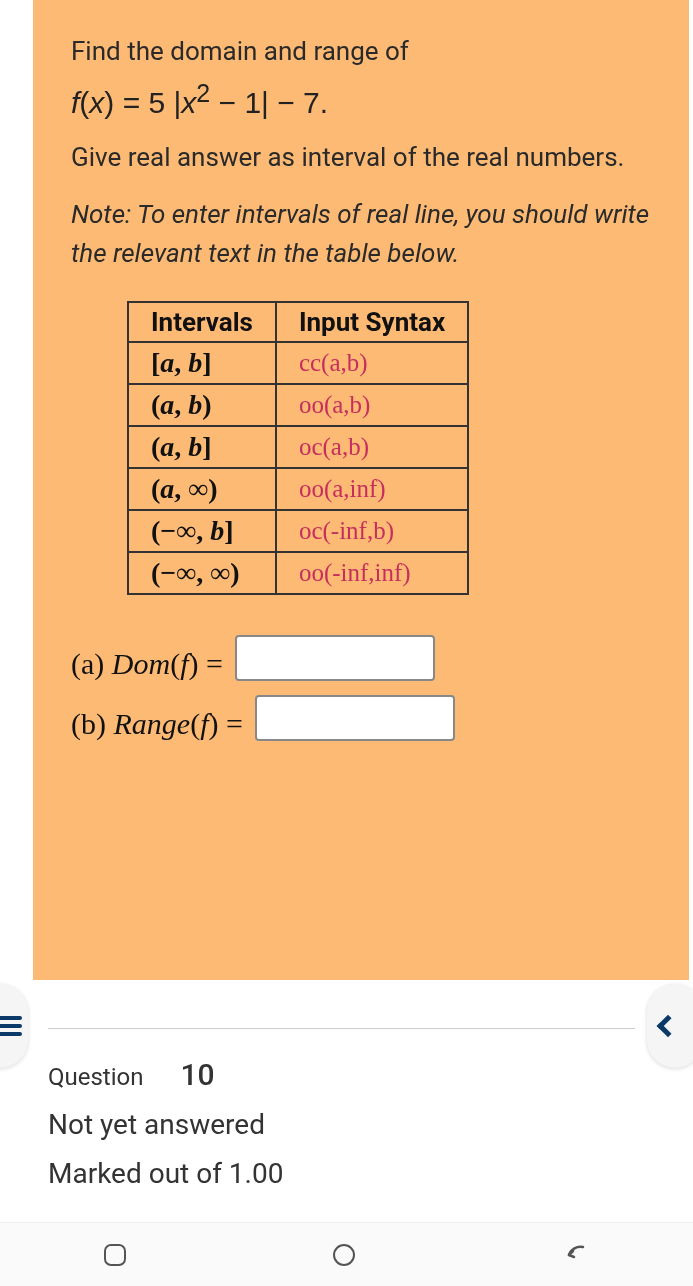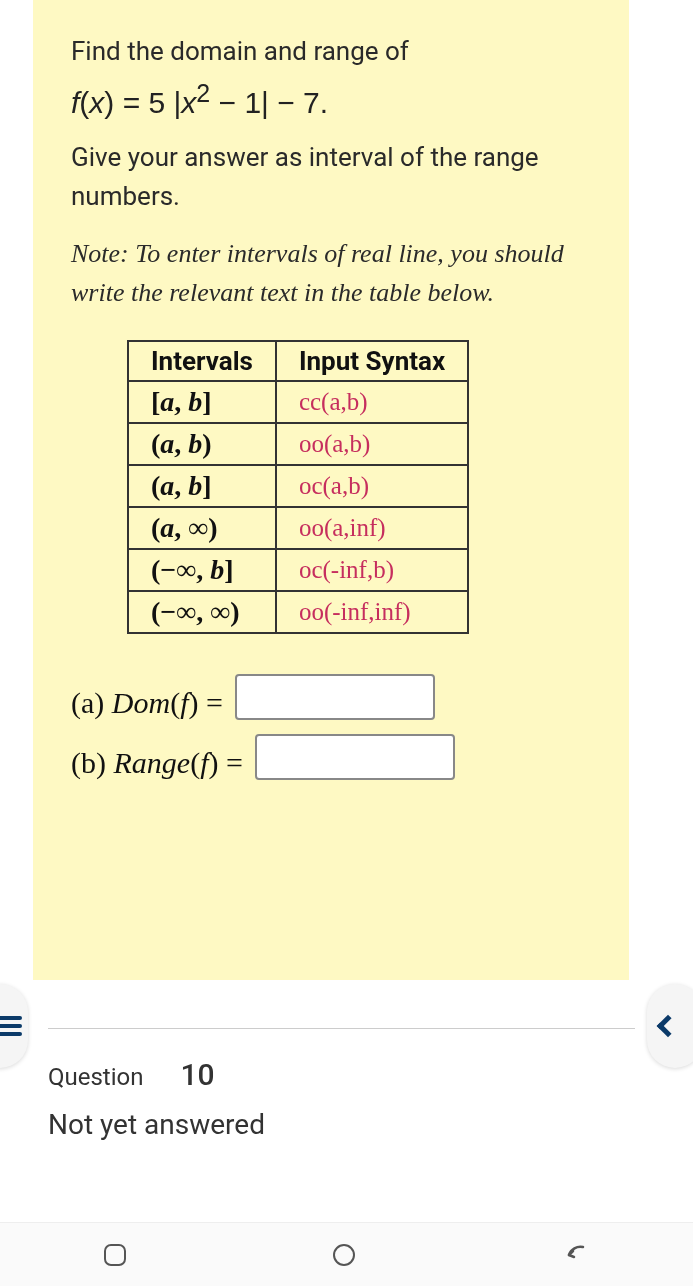--- a/index.html
+++ b/index.html
@@ -8,22 +8,22 @@
       background: #fff;
       width: 693px;
       height: 1286px;
       position: relative;
       overflow: hidden;
     }
     .content-card {
       position: absolute;
       left: 33px;
       top: 0;
-      width: 596px;
-      background: #fef9c3;
+      width: 656px;
+      background: #fdba74;
       padding: 32px 38px 40px 38px;
       min-height: 980px;
     }
     .prompt-text {
       font-size: 26px;
       color: #2a2a2a;
       line-height: 1.5;
       margin-bottom: 8px;
     }
     .math-line {
@@ -31,21 +31,20 @@
       font-size: 30px;
       color: #222;
       margin: 6px 0 18px 0;
     }
     .italic-note {
       font-style: italic;
       font-size: 26px;
       color: #2a2a2a;
       line-height: 1.5;
       margin: 18px 0 28px 0;
-      font-family: Liberation Serif, serif;
     }
     .interval-table {
       border-collapse: collapse;
       margin: 0 auto 40px 56px;
     }
     .interval-table th, .interval-table td {
       border: 2px solid #333;
       padding: 4px 22px;
       font-size: 26px;
     }
@@ -166,21 +165,21 @@
     .nav-back svg { display: block; }
   </style>
 </head>
 <body>
 
 <div class="content-card">
   <div class="prompt-text">Find the domain and range of</div>
   <div class="math-line">
     <span style="font-style:italic">f</span>(<span style="font-style:italic">x</span>) = 5 |<span style="font-style:italic">x</span><sup>2</sup> − 1| − 7.
   </div>
-  <div class="prompt-text">Give your answer as interval of the range numbers.</div>
+  <div class="prompt-text">Give real answer as interval of the real numbers.</div>
   <div class="italic-note">Note: To enter intervals of real line, you should write the relevant text in the table below.</div>
 
   <table class="interval-table">
     <tbody>
         <tr>
       <th>Intervals</th>
       <th>Input Syntax</th>
     </tr>
     <tr>
       <td class="mathcell">[<span class="italic-f">a</span>, <span class="italic-f">b</span>]</td>
@@ -228,20 +227,21 @@
 </div>
 <div class="side-button side-right">
   <div class="chevron"></div>
 </div>
 
 <div class="question-footer">
   <div class="qline1">
     <span>Question </span><span class="qnum">10</span>
   </div>
   <div class="qline2">Not yet answered</div>
+  <div class="qline3">Marked out of 1.00</div>
 </div>
 
 <div class="bottom-nav">
   <div class="nav-square"></div>
   <div class="nav-circle"></div>
   <div class="nav-back">
     <svg viewBox="0 0 26 26" width="26" height="26">
       <path d="M20 5 A12 12 0 0 0 6 13" fill="none" stroke="#555" stroke-width="2.5" stroke-linecap="round"></path>
       <path d="M6 13 L10 9 M6 13 L11 15" fill="none" stroke="#555" stroke-width="2.5" stroke-linecap="round"></path>
     </svg>

